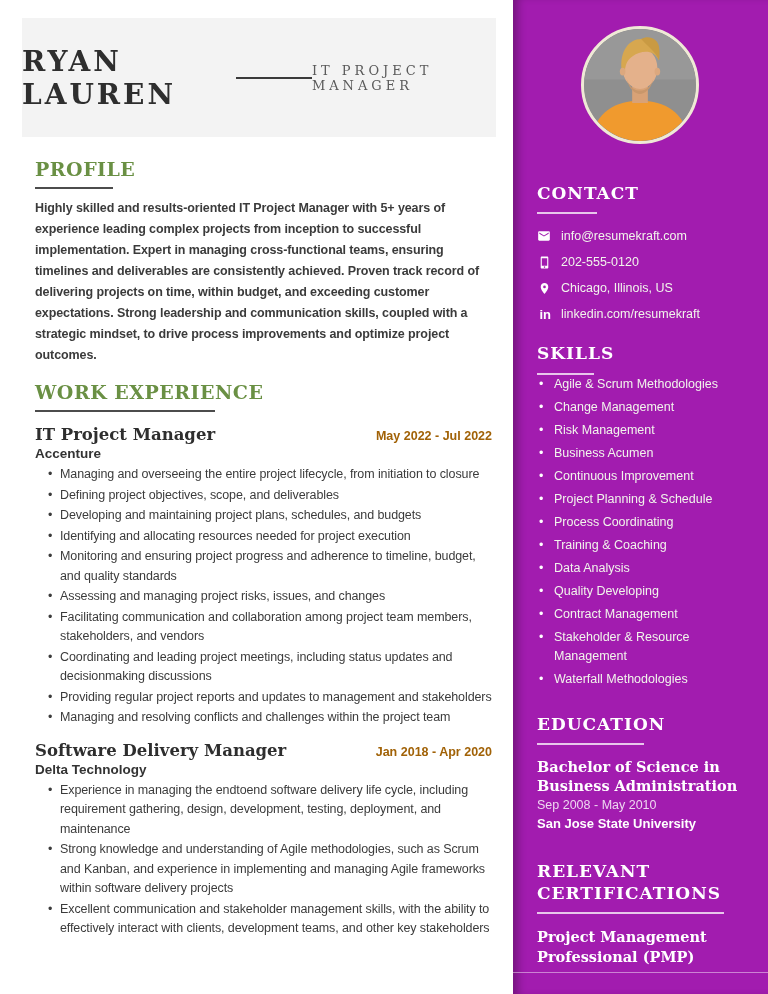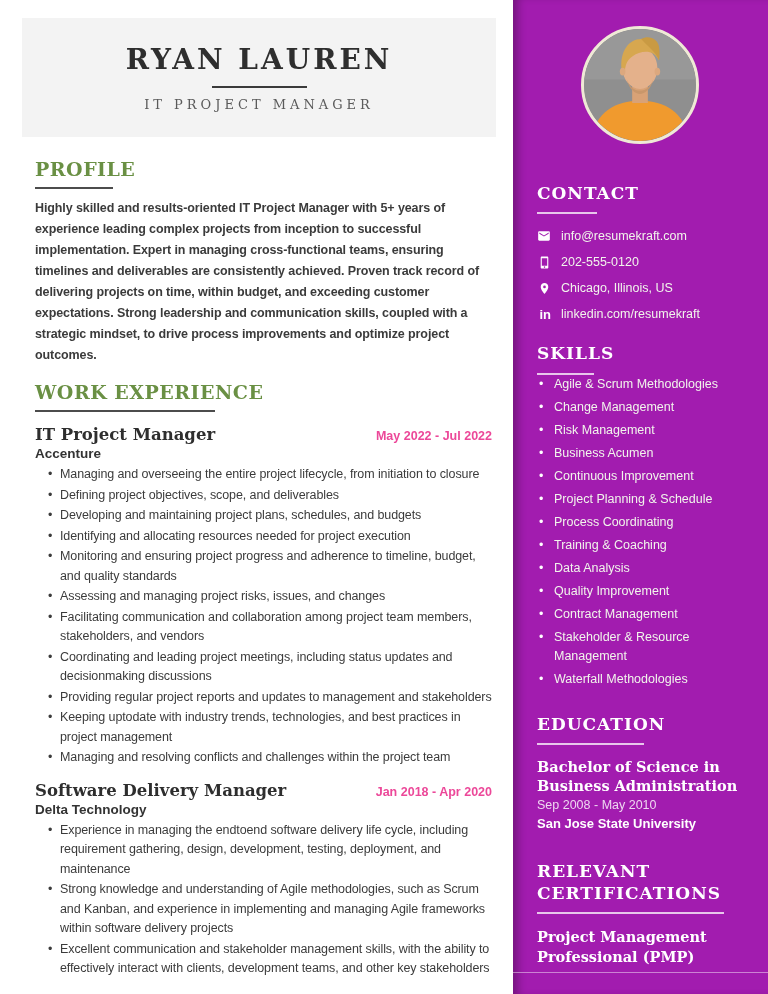--- a/index.html
+++ b/index.html
@@ -8,21 +8,21 @@
     width:768px; height:994px; overflow:hidden;
     display:flex; background:#ffffff;
     font-family:"Liberation Sans", sans-serif;
     color:#3b3b3b;
   }
   
   .main { width:513px; flex:0 0 513px; }
   .header-box {
     margin:18px 17px 0 22px; height:119px;
     background:#f3f3f3;
-    display:flex; flex-direction:column; align-items:center; justify-content:center;
+    display:flex; flex-direction:row; align-items:center; justify-content:center;
   }
   .name {
     font-family:"DejaVu Serif","Liberation Serif",serif;
     font-size:28px; font-weight:bold; letter-spacing:3px; color:#2e2e2e;
   }
   .name-divider { width:95px; height:2px; background:#3a3a3a; margin:10px 0 9px 0; }
   .person-title {
     font-family:"DejaVu Serif","Liberation Serif",serif;
     font-size:13px; letter-spacing:4px; color:#5a5a5a;
   }
@@ -36,21 +36,21 @@
   .profile-text {
     margin-top:9px; font-size:12.5px; line-height:21px; letter-spacing:-0.1px; color:#3b3b3b;font-weight:bold;
   }
   .exp-sec { margin-top:15px; }
   .job { margin-top:13px; }
   .job-head { display:flex; justify-content:space-between; align-items:baseline; }
   .job-title {
     font-family:"DejaVu Serif","Liberation Serif",serif;
     font-size:16.5px; font-weight:bold; color:#2e2e2e;
   }
-  .job-dates { font-size:12.5px; font-weight:bold; color:#ec4899; white-space:nowrap; }
+  .job-dates { font-size:12.5px; font-weight:bold; color:#a16207; white-space:nowrap; }
   .job-company { font-size:13.5px; font-weight:bold; color:#333333; margin-top:2px; }
   ul.bullets { list-style:none; margin-top:4px; }
   ul.bullets li {
     position:relative; padding-left:25px; font-size:12.5px; line-height:19.5px;
     letter-spacing:-0.1px; margin-bottom:1px; color:#3b3b3b;
   }
   ul.bullets li::before {
     content:"•"; position:absolute; left:13px; top:0; color:#3b3b3b;
   }
   
@@ -141,21 +141,20 @@
                   <li>Monitoring and ensuring project progress and adherence to timeline, budget, and quality standards</li>
 
                   <li>Assessing and managing project risks, issues, and changes</li>
 
                   <li>Facilitating communication and collaboration among project team members, stakeholders, and vendors</li>
 
                   <li>Coordinating and leading project meetings, including status updates and decisionmaking discussions</li>
 
                   <li>Providing regular project reports and updates to management and stakeholders</li>
 
-                  <li>Keeping uptodate with industry trends, technologies, and best practices in project management</li>
 
                   <li>Managing and resolving conflicts and challenges within the project team</li>
                 </ul>
             </div>
 
             <div class="job">
               <div class="job-head">
                 <div class="job-title">Software Delivery Manager</div>
                 <span class="job-dates">Jan 2018 - Apr 2020</span>
               </div>
@@ -252,21 +251,21 @@
           <li>Continuous Improvement</li>
 
           <li>Project Planning &amp; Schedule</li>
 
           <li>Process Coordinating</li>
 
           <li>Training &amp; Coaching</li>
 
           <li>Data Analysis</li>
 
-          <li>Quality Improvement</li>
+          <li>Quality Developing</li>
 
           <li>Contract Management</li>
 
           <li>Stakeholder &amp; Resource Management</li>
 
           <li>Waterfall Methodologies</li>
         </ul>
     </div>
 
     <div class="edu-sec">

